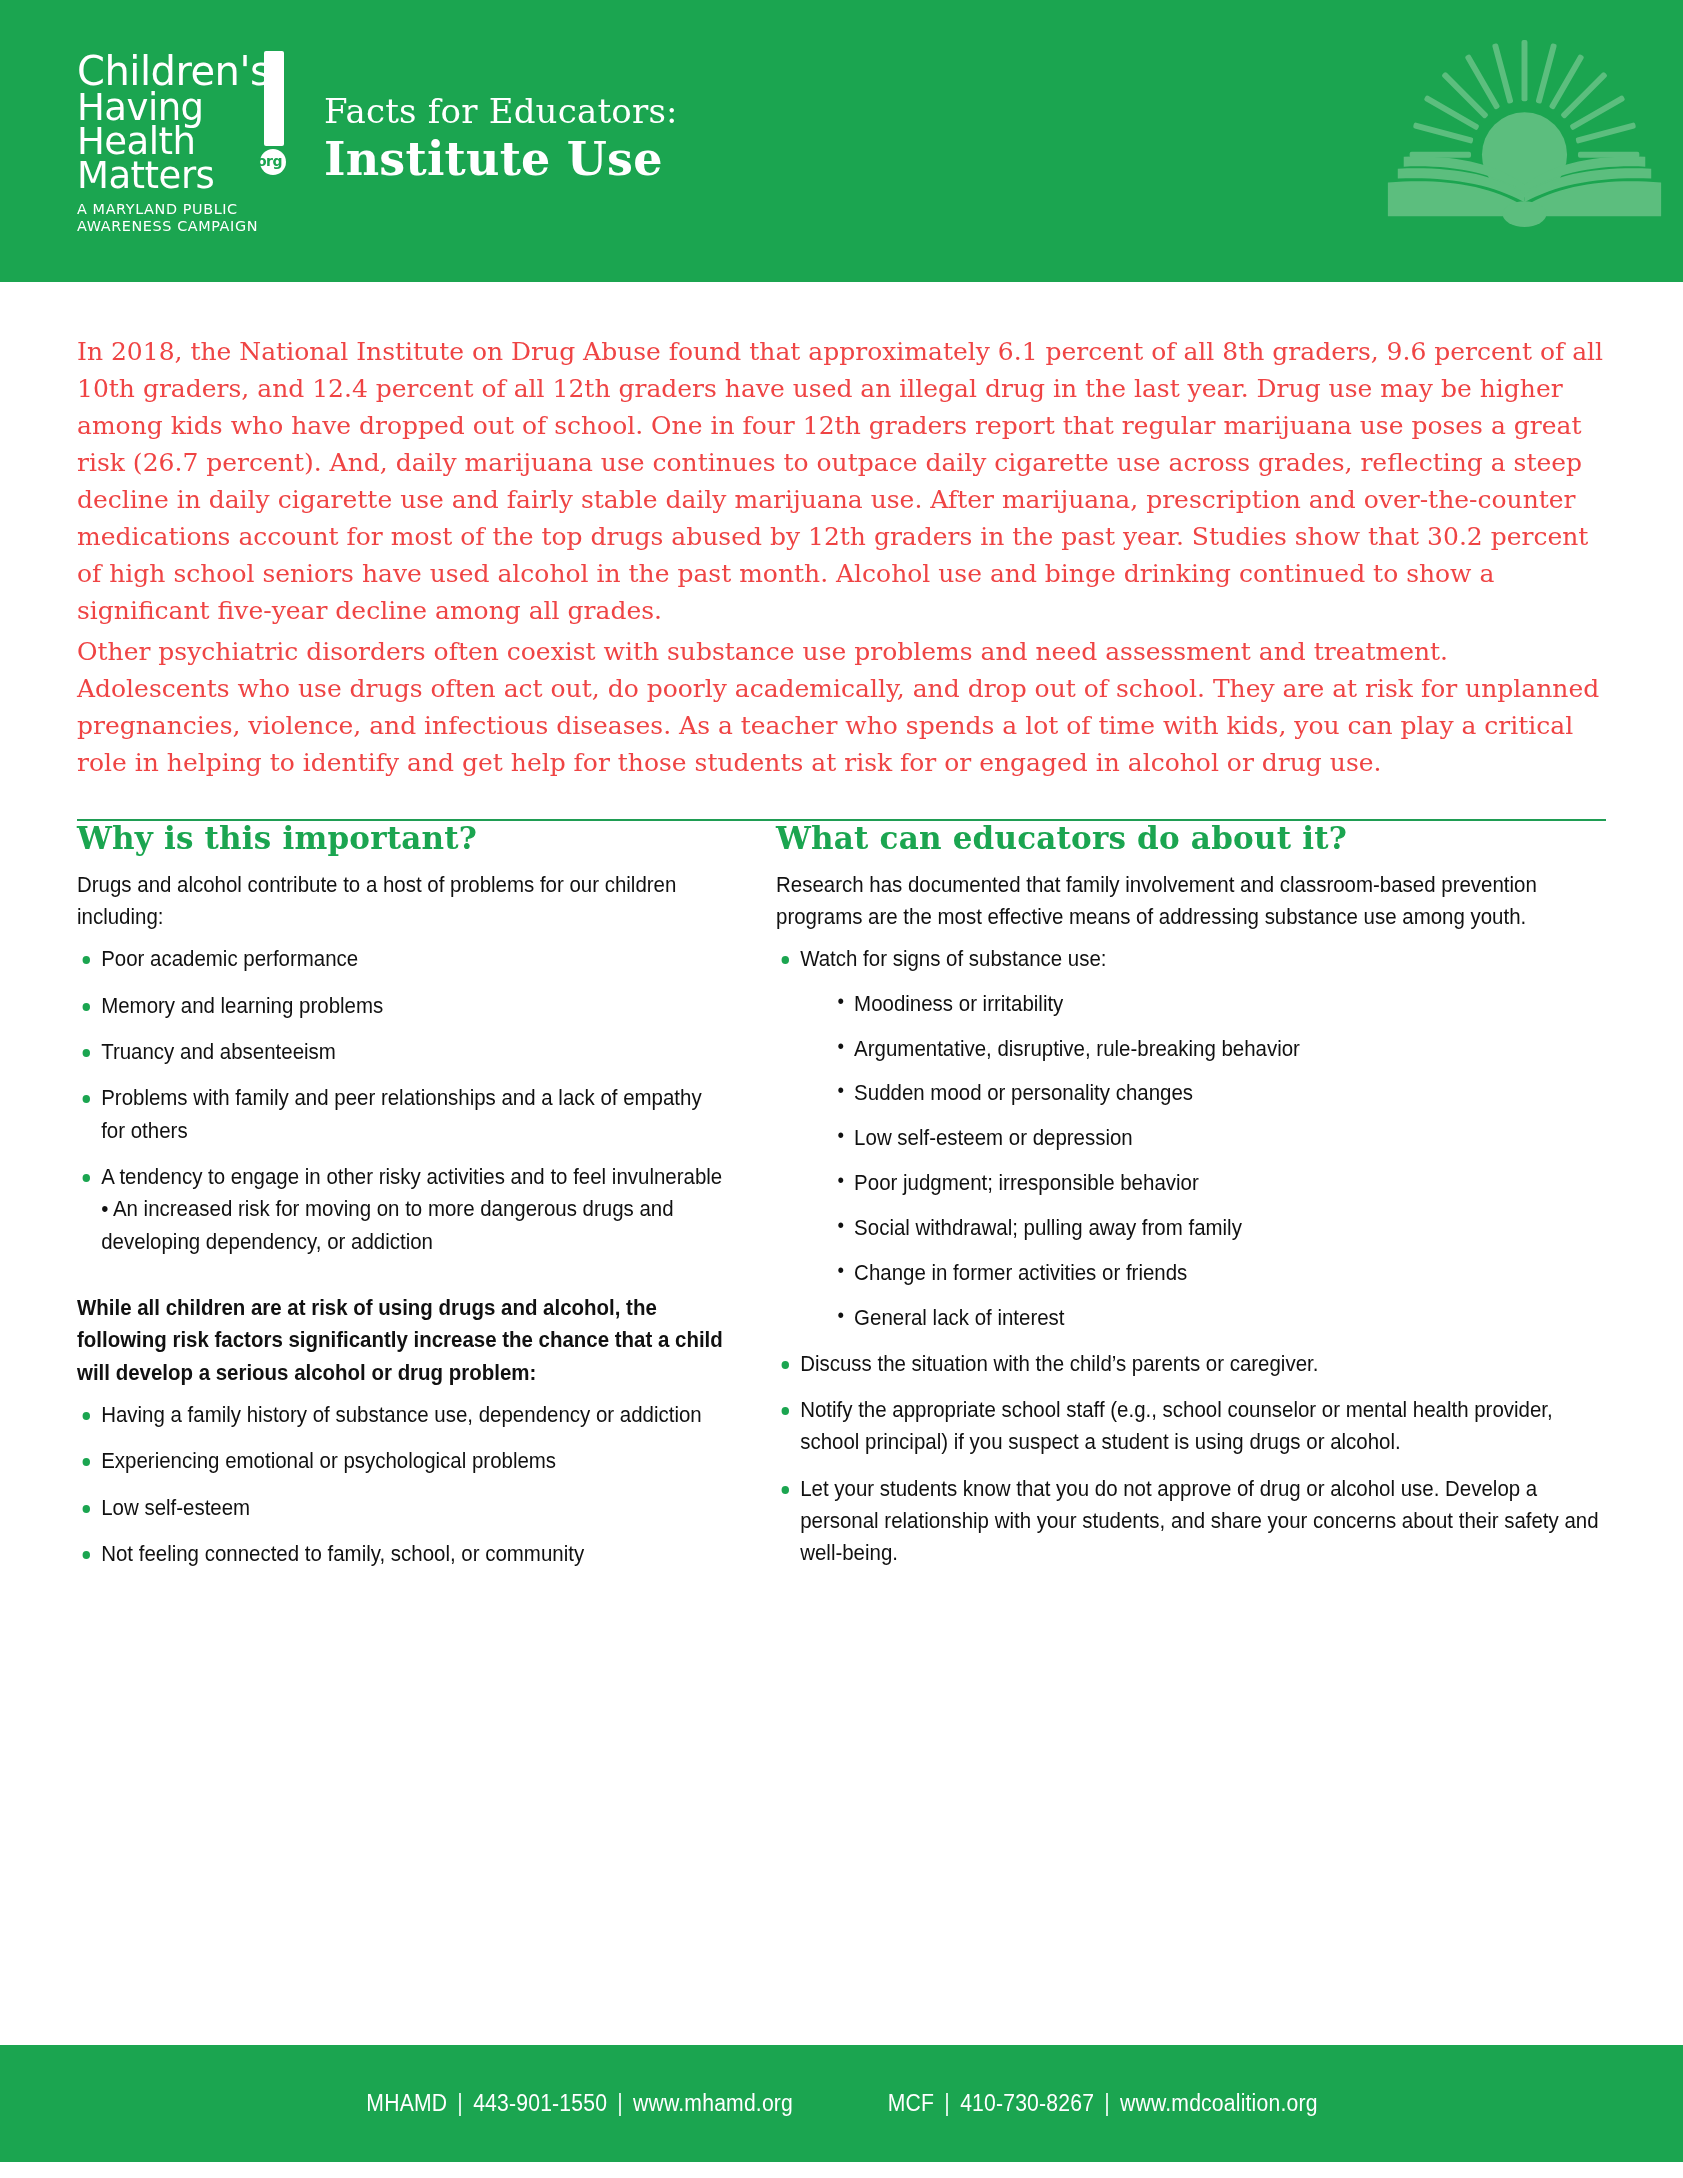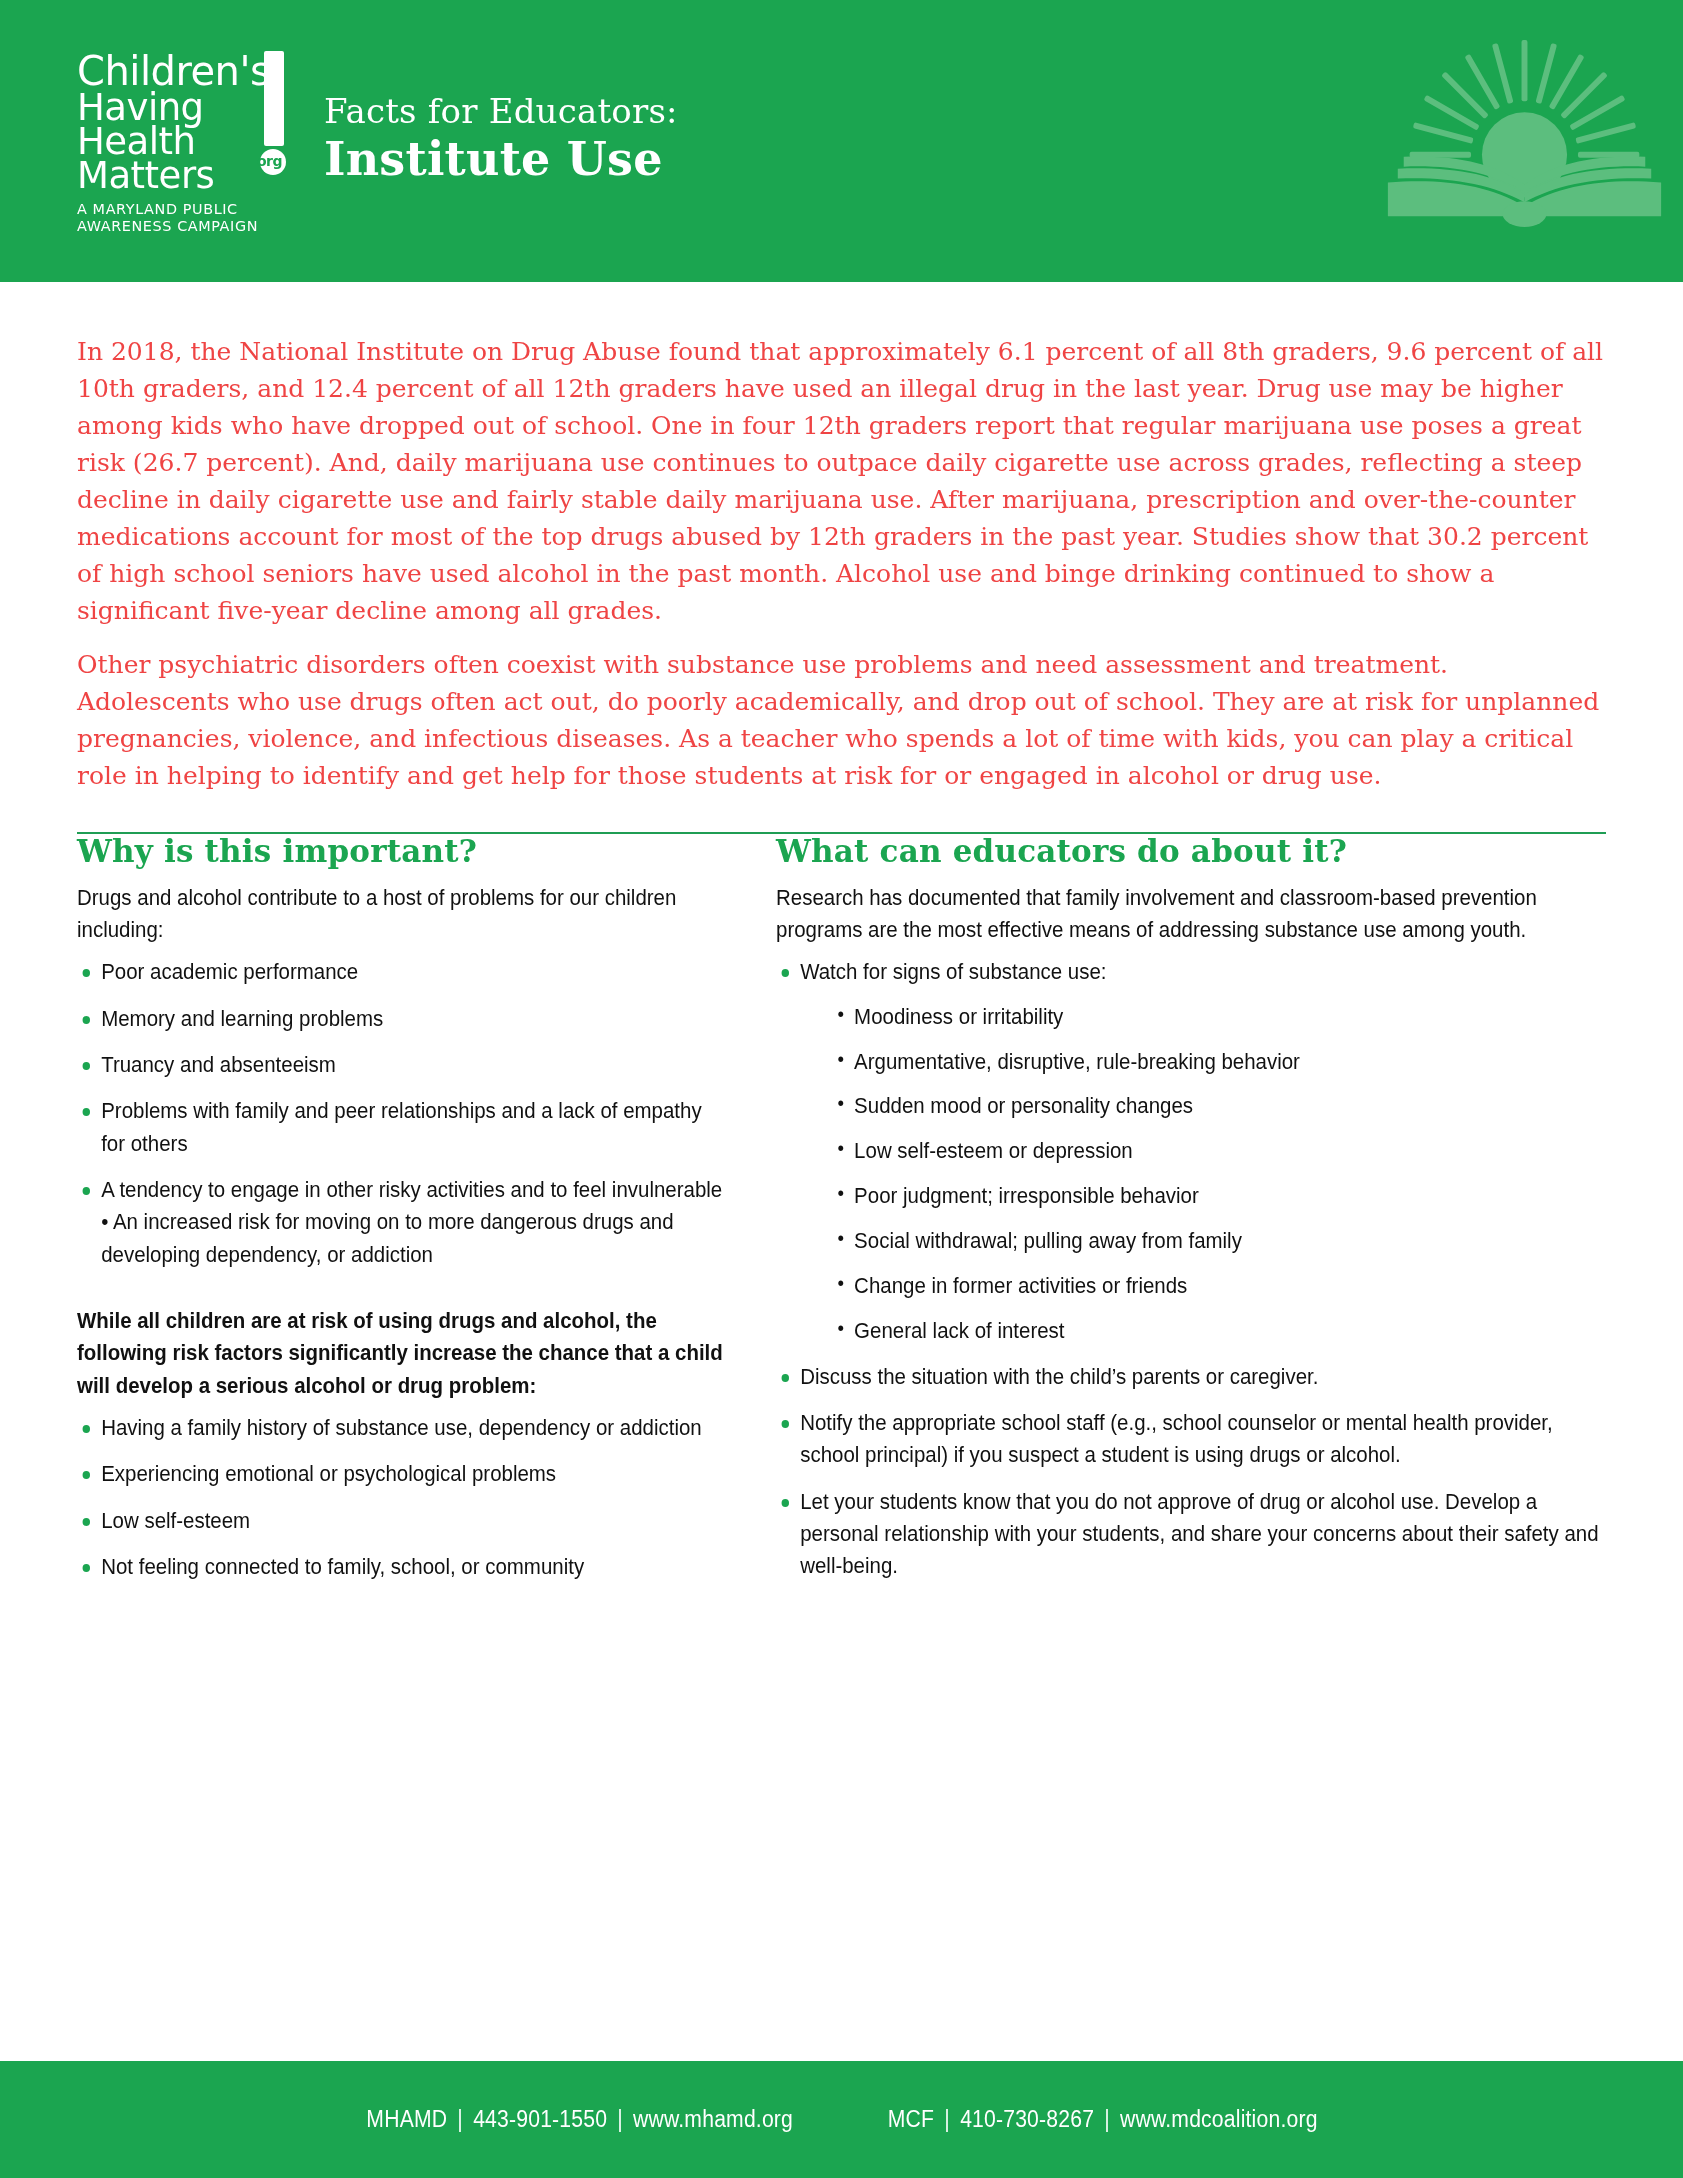--- a/index.html
+++ b/index.html
@@ -129,21 +129,21 @@
     box-sizing: border-box;
   }
   .intro {
     font-family: "DejaVu Serif", serif;
     font-size: 25px;
     line-height: 1.48;
     color: #ef4444;
     padding-top: 51px;
   }
   .intro p { margin: 0; }
-  .intro p + p { margin-top: 17px; }
+  .intro p + p { margin-top: 4px; }
 
   .divider {
     height: 2px;
     background: #1f9d54;
     margin-top: 38px;
   }
 
   
   .columns {
     display: flex;
@@ -235,21 +235,21 @@
     color: #111111;
     font-size: 20px;
   }
 
   .rlist { margin-top: 4px; }
 
   
   .footer {
     position: absolute;
     left: 0;
-    bottom: 0;
+    bottom: 16px;
     width: 1683px;
     height: 117px;
     background: #1BA550;
     display: flex;
     align-items: center;
     justify-content: center;
     margin-top: 12px;
   }
   .footer-inner {
     display: flex;

